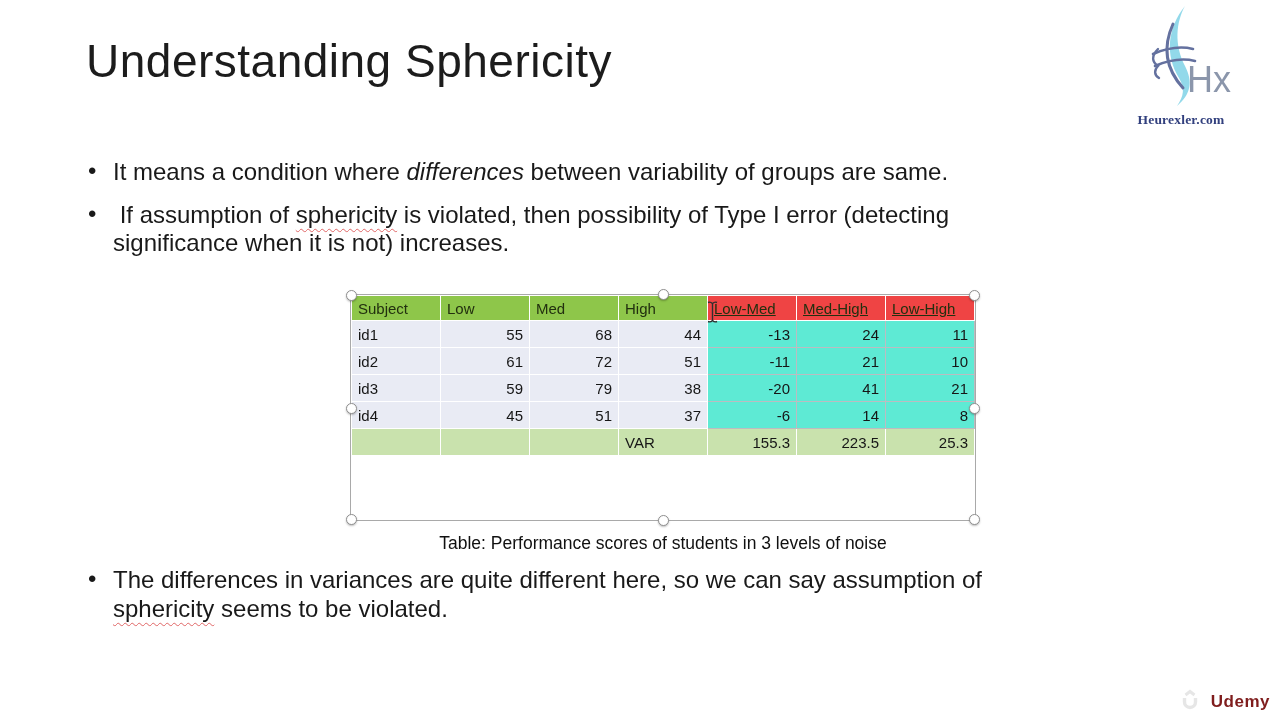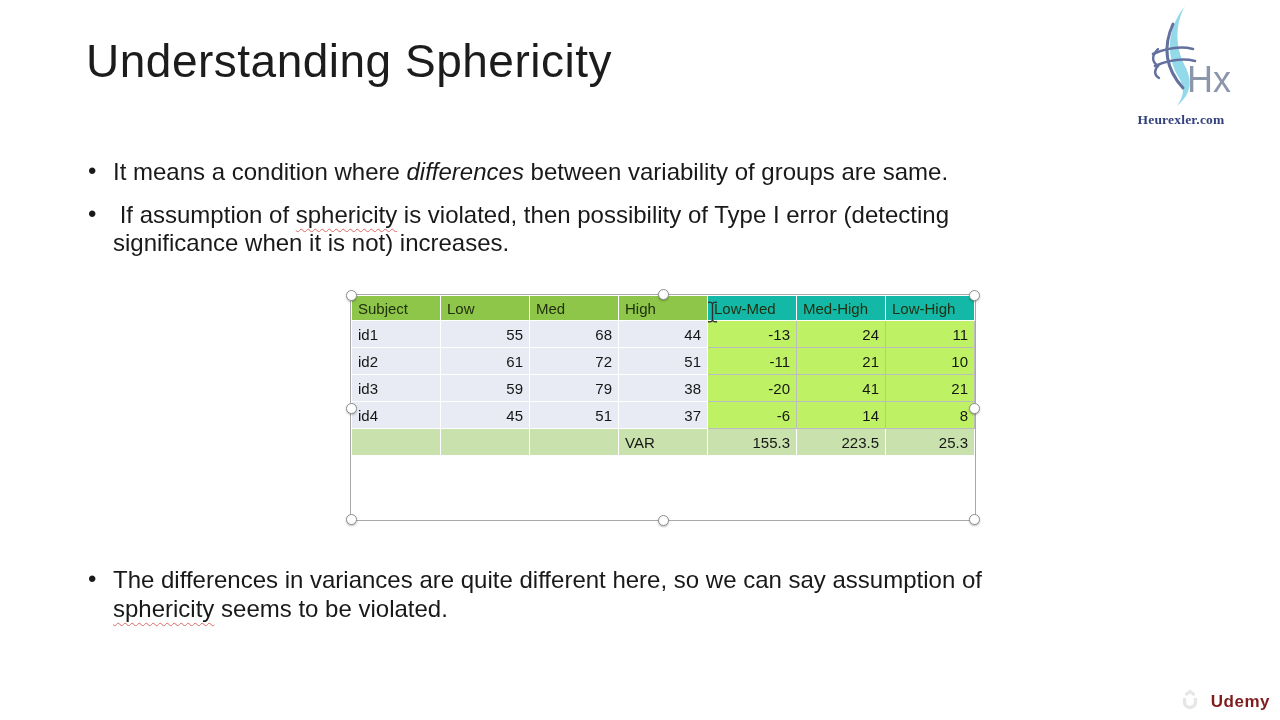--- a/index.html
+++ b/index.html
@@ -30,25 +30,25 @@
   
   .table-wrap{position:absolute;left:351px;top:295px;width:624px;height:225px;
               outline:1px solid #a9a9a9;}
   table.scores{border-collapse:collapse;table-layout:fixed;width:623px;}
   table.scores col{width:89px;}
   table.scores th,table.scores td{height:26px;padding:0 6px;font-size:15px;
       line-height:1;vertical-align:middle;border:1.5px solid #ffffff;
       overflow:hidden;white-space:nowrap;}
   table.scores th{background:#8ec64a;color:#22300f;font-weight:normal;
       text-align:left;height:24px;}
-  table.scores th.hsel{background:#14b8a6;}
+  table.scores th.hsel{background:#ef4444;text-decoration:underline;}
   table.scores td{background:#e9ebf4;color:#161616;}
   table.scores td.num{text-align:right;}
   table.scores td.lab{text-align:left;}
-  table.scores td.sel{background:#bef264;border-color:#bcbcc0;}
+  table.scores td.sel{background:#5eead4;border-color:#bcbcc0;}
   table.scores tr.total td{background:#c9e2ad;border-color:#fff;}
 
   .handle{position:absolute;width:9px;height:9px;background:#fff;
           border:1px solid #8f8f8f;border-radius:50%;
           box-shadow:0 1px 2px rgba(0,0,0,.25);z-index:5;}
   .h-tl{left:-5px;top:-5px;} .h-tm{left:calc(50% - 5px);top:-6px;}
   .h-tr{right:-5px;top:-5px;} .h-ml{left:-5px;top:calc(50% - 5px);}
   .h-mr{right:-5px;top:calc(50% - 5px);} .h-bl{left:-5px;bottom:-5px;}
   .h-bm{left:calc(50% - 5px);bottom:-6px;} .h-br{right:-5px;bottom:-5px;}
 
@@ -165,20 +165,21 @@
     <div class="handle h-bl"></div>
     <div class="handle h-bm"></div>
     <div class="handle h-br"></div>
     <svg class="ibeam" width="13" height="22" viewBox="0 0 13 22">
       <path d="M2,1.5 C4,0.5 5.5,1.5 6.5,2.5 C7.5,1.5 9,0.5 11,1.5" fill="none" stroke="#2f2f2f" stroke-width="1.4"></path>
       <path d="M6.5,2.5 L6.5,19.5" fill="none" stroke="#2f2f2f" stroke-width="1.4"></path>
       <path d="M2,20.5 C4,21.5 5.5,20.5 6.5,19.5 C7.5,20.5 9,21.5 11,20.5" fill="none" stroke="#2f2f2f" stroke-width="1.4"></path>
     </svg>
   </div>
 
+  <div class="caption">Table: Performance scores of students in 3 levels of noise</div>
 
   <ul class="bullets bullets-bottom" id="bullets-bottom">
       <li><span>The differences in variances are quite different here, so we can say assumption of</span><br><span class="sq">sphericity</span><span> seems to be violated.</span></li>
     </ul>
 
   <div class="watermark">
     <svg width="24" height="24" viewBox="0 0 24 24">
       <path d="M7.5,7 L12,3.5 L16.5,7" fill="none" stroke="#e6e6e6" stroke-width="3"></path>
       <path d="M6.5,10 L6.5,14 a5.5,5.5 0 0 0 11,0 L17.5,10" fill="none" stroke="#e6e6e6" stroke-width="3.4"></path>
     </svg>

